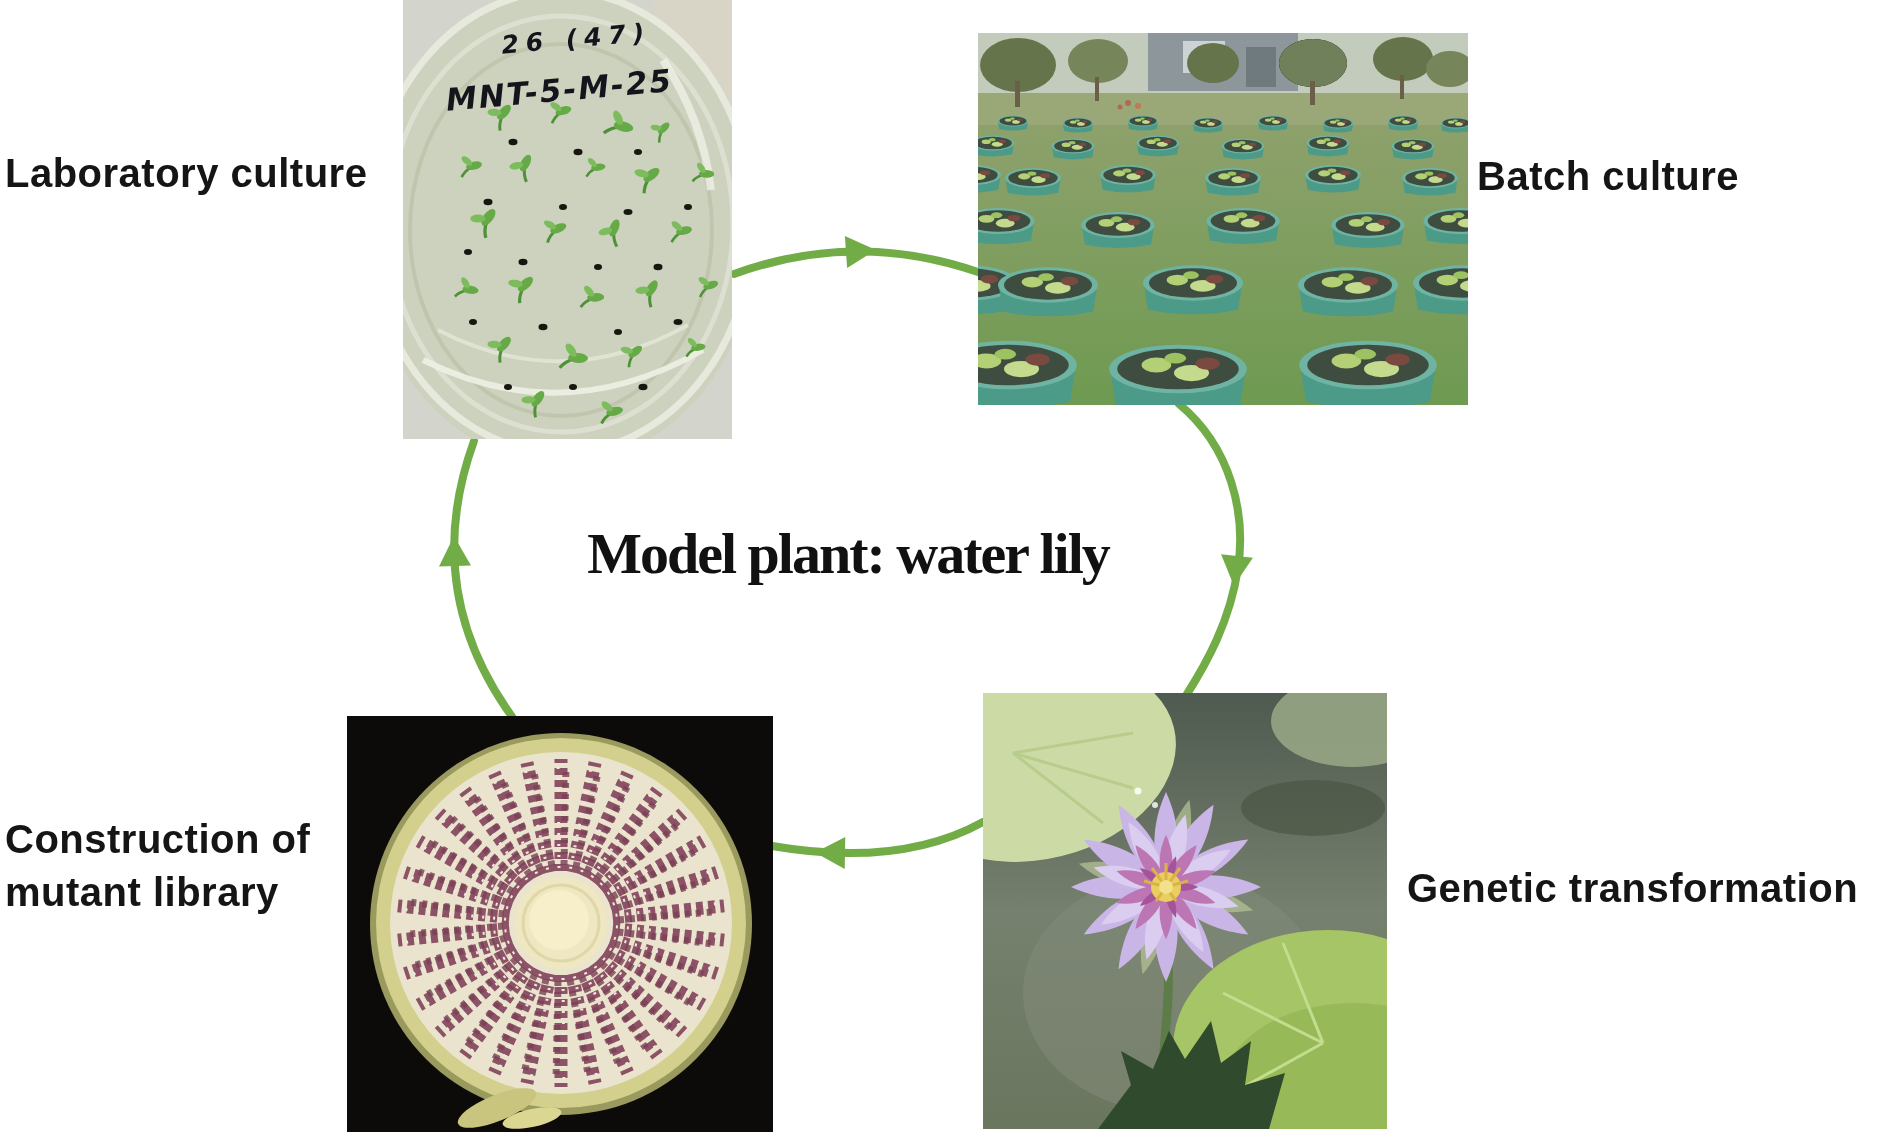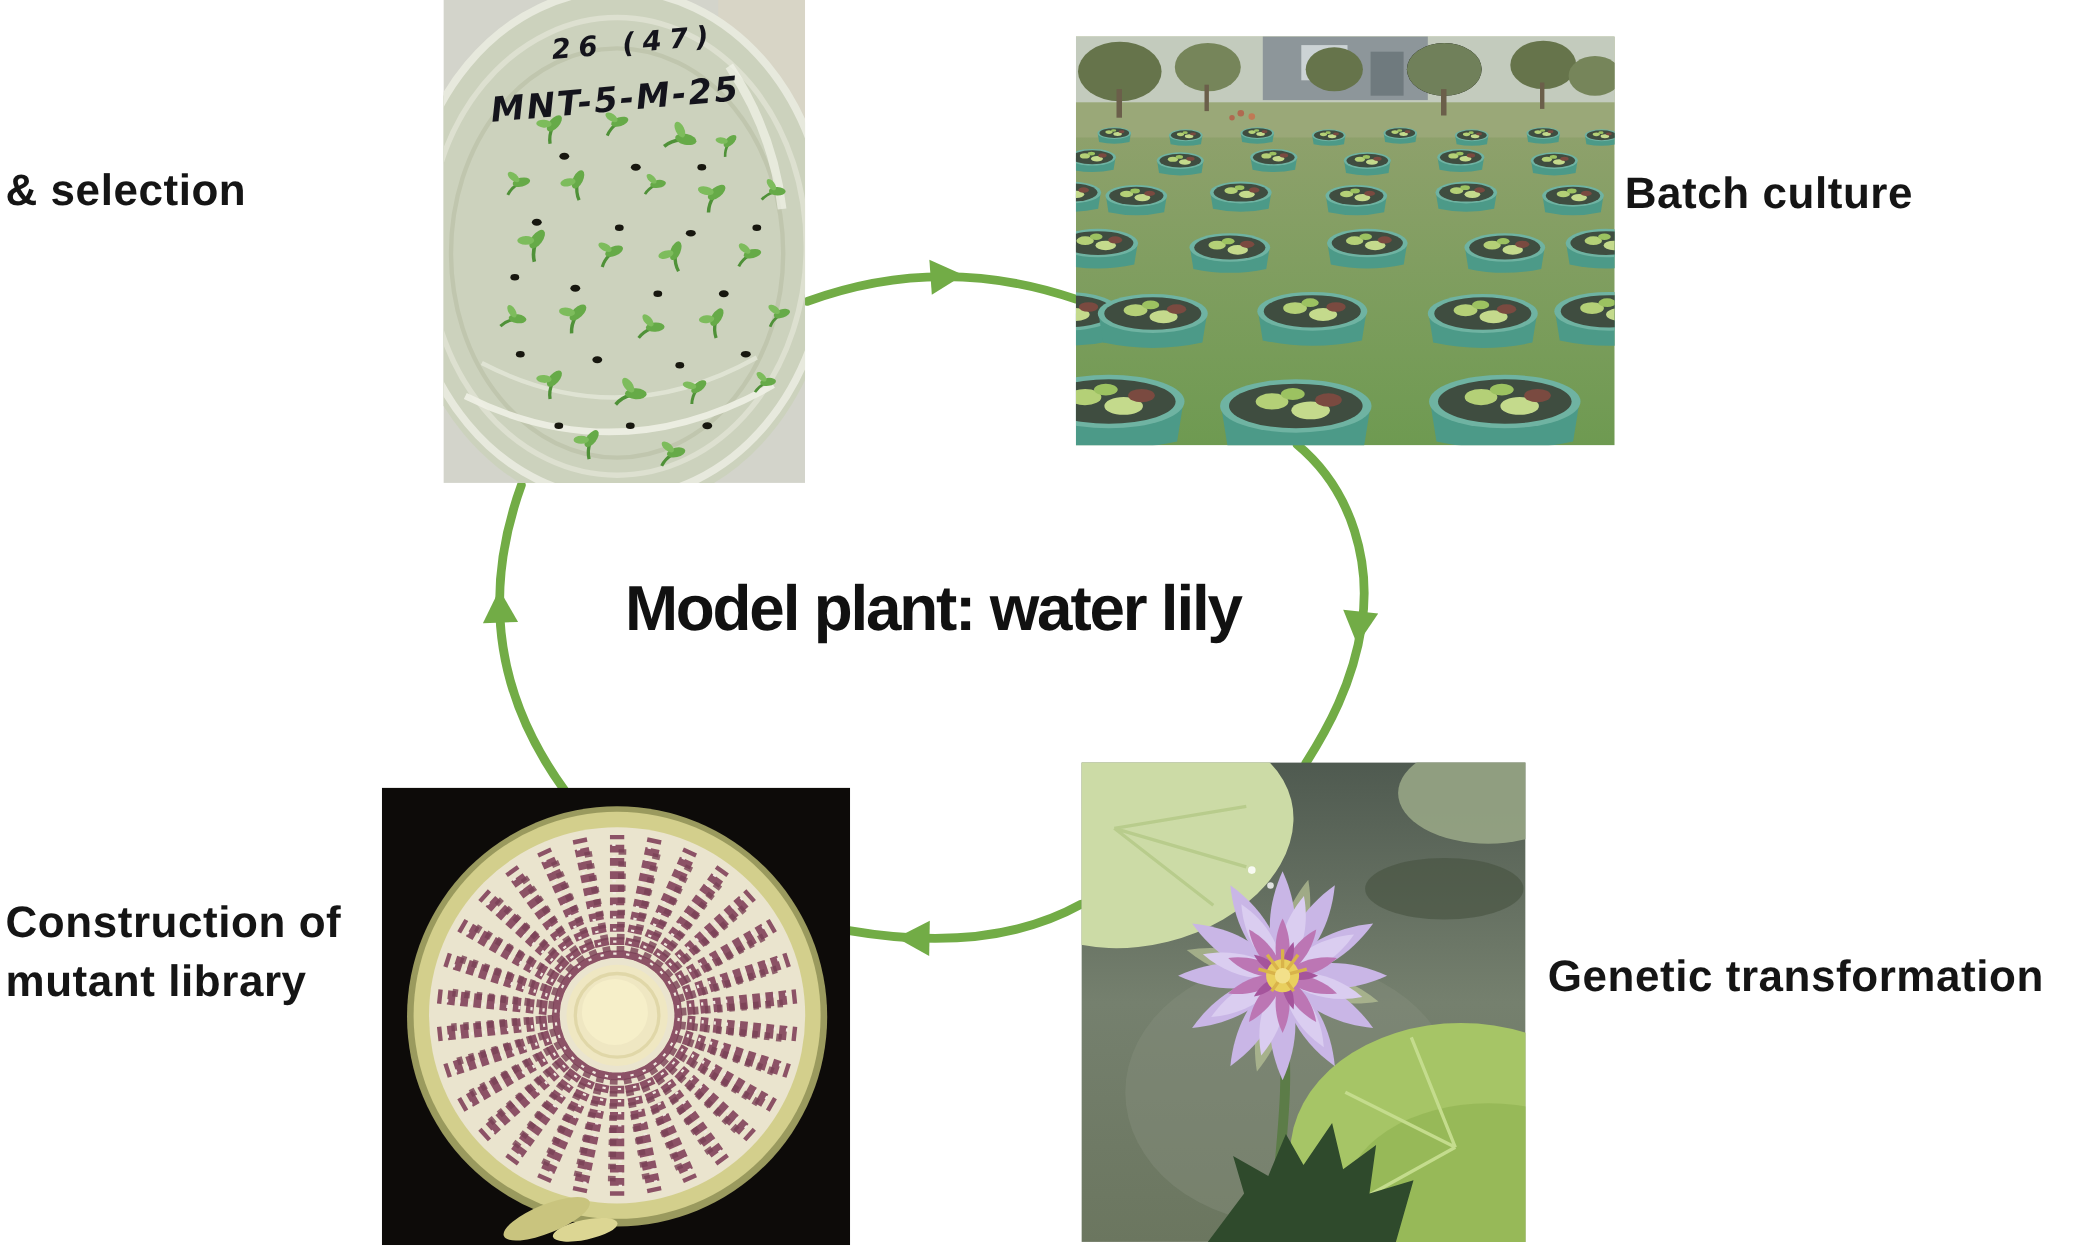--- a/index.html
+++ b/index.html
@@ -13,21 +13,21 @@
   .flower{left:983px;top:693px;width:404px;height:436px;}
   .arrows{position:absolute;left:0;top:0;width:1890px;height:1136px;pointer-events:none;}
   .stage-label{position:absolute;color:#151515;font-weight:bold;font-size:40px;line-height:53px;
                letter-spacing:0.5px;white-space:nowrap;}
   .lab-label{left:5px;top:147px;}
   .batch-label{left:1477px;top:150px;}
   .mutant-label{left:5px;top:813px;}
   .genetic-label{left:1407px;top:862px;}
   .stage-label span{display:block;}
   .center-title{position:absolute;left:848px;top:520px;transform:translateX(-50%);
-                font-family:Liberation Sans, sans-serif;font-weight:bold;font-size:58px;
+                font-family:Liberation Serif, serif;font-weight:bold;font-size:58px;
                 letter-spacing:-2px;color:#111111;white-space:nowrap;}
 </style>
 </head>
 <body>
 
 <div class="canvas">
 
   <svg class="arrows" viewBox="0 0 1890 1136">
     <g stroke="#72ac46" stroke-width="8" fill="none" stroke-linecap="round">
       <path d="M 734 274 Q 855 230 978 272"></path>
@@ -333,21 +333,21 @@
           <line x1="0" y1="0" x2="-22" y2="-6"></line>
             <line x1="0" y1="0" x2="10" y2="14"></line>
           <line x1="0" y1="0" x2="-10" y2="14"></line>
         </g>
         <circle r="7" fill="#f2e08a"></circle>
       </g>
     </svg>
   </div>
 
   <div class="stage-label lab-label">
-    <span>&amp; selection</span>
+    <span>Laboratory culture</span>
   </div>
 
   <div class="stage-label batch-label">
     <span>Batch culture</span>
   </div>
 
   <div class="stage-label mutant-label">
     <span>Construction of</span>
     <span>mutant library</span>
   </div>

